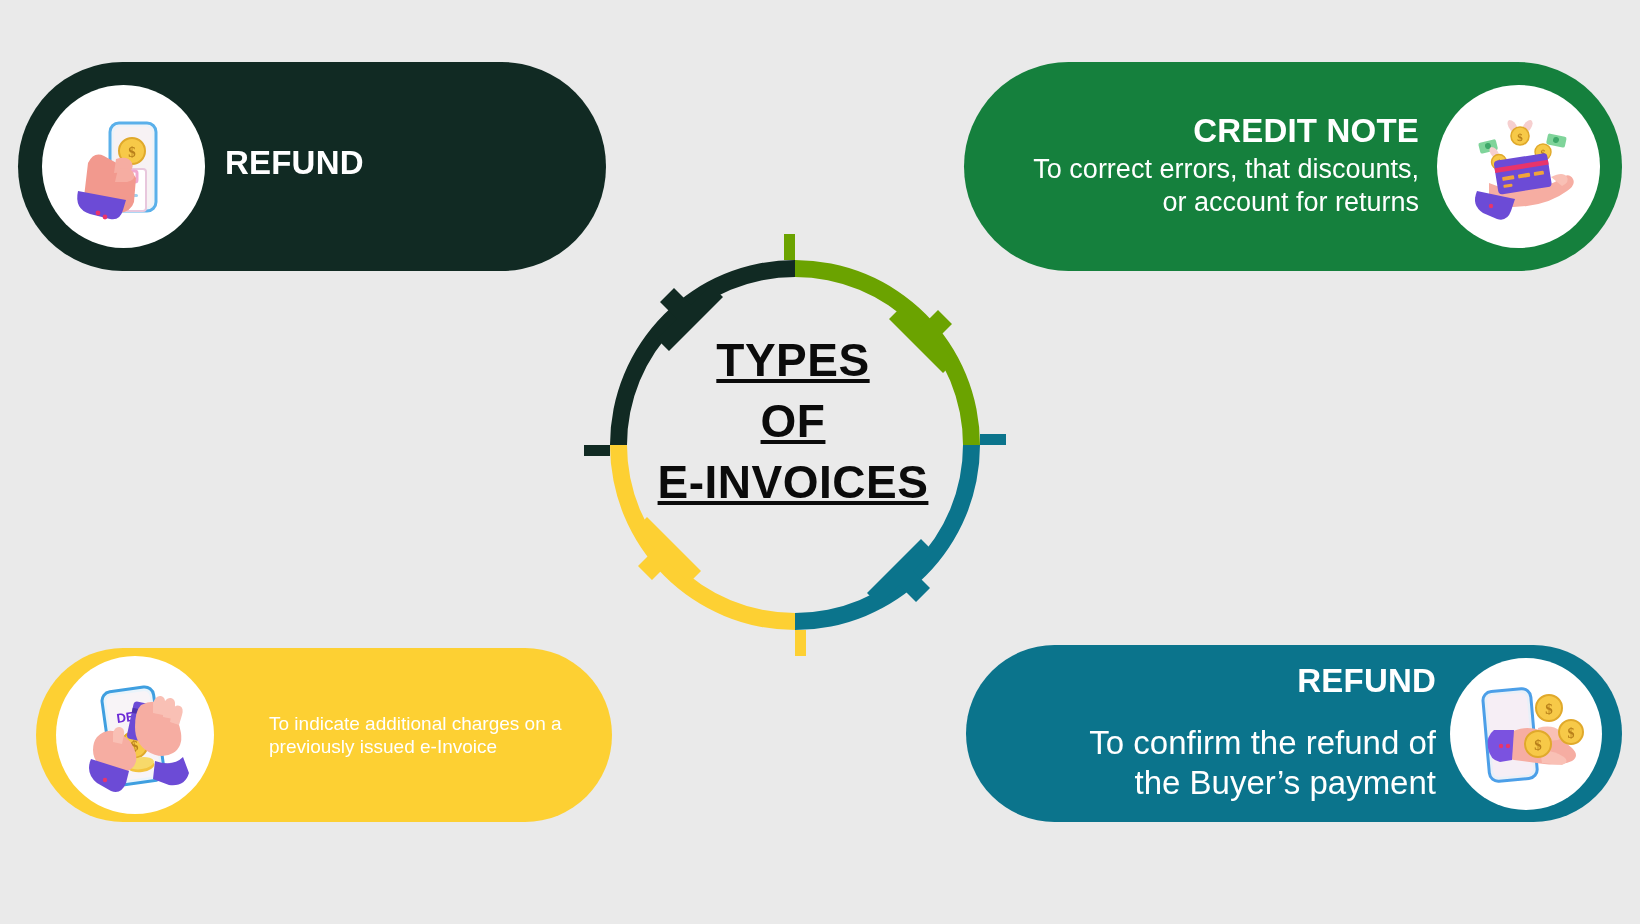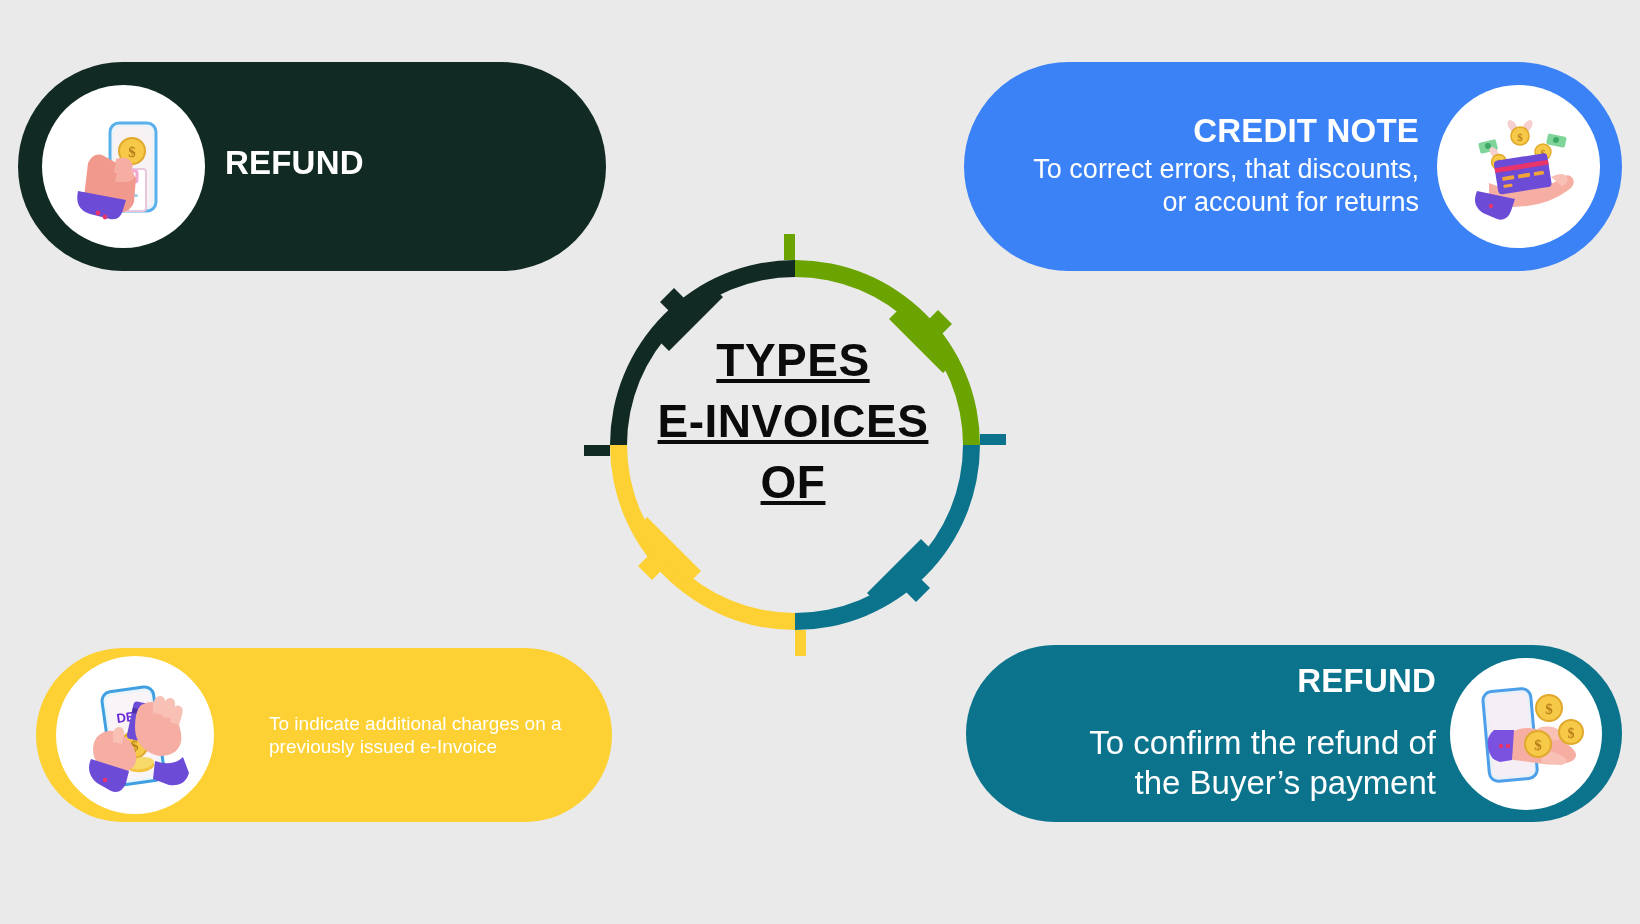--- a/index.html
+++ b/index.html
@@ -24,21 +24,21 @@
   }
 
   
   #card-invoice{left:18px;top:62px;width:588px;height:209px;background:#112a23;padding:0 0 0 24px;}
   #card-invoice .iconwrap{width:163px;height:163px;}
   #card-invoice .txt{color:#ffffff;margin-left:20px;width:355px;}
   #card-invoice .title{font-size:33px;margin-bottom:6px;}
   #card-invoice .desc{font-size:27px;}
 
   
-  #card-credit{left:964px;top:62px;width:658px;height:209px;background:#3b82f6;padding:0 22px 0 0;justify-content:flex-end;}
+  #card-credit{left:964px;top:62px;width:658px;height:209px;background:#15803d;padding:0 22px 0 0;justify-content:flex-end;}
   #card-credit .txt{color:#ffffff;width:400px;text-align:right;margin-right:18px;}
   #card-credit .title{font-size:33px;margin-bottom:4px;}
   #card-credit .desc{font-size:27px;}
   #card-credit .iconwrap{width:163px;height:163px;}
 
   
   #card-debit{left:36px;top:648px;width:576px;height:174px;background:#fdd033;padding:0 0 0 20px;}
   #card-debit .iconwrap{width:158px;height:158px;}
   #card-debit .txt{color:#ffffff;margin-left:18px;width:352px;}
   #card-debit .title{font-size:33px;margin-bottom:4px;}
@@ -106,22 +106,22 @@
       </g>
 
       <g transform="rotate(270 255 255)">
         <use href="#quad" fill="#112a23"></use>
       </g>
     </svg>
   </div>
 
   <div id="center-text">
     <div>TYPES</div>
+    <div>OF</div>
     <div>E-INVOICES</div>
-    <div>OF</div>
   </div>
 
   <div class="card" id="card-invoice">
     <div class="iconwrap">
       <svg viewBox="0 0 120 120" width="120" height="120" aria-hidden="true">
 
         <rect x="46" y="16" width="46" height="88" rx="9" fill="#eef3f8" stroke="#5ab0ea" stroke-width="3"></rect>
         <rect x="50" y="20" width="38" height="80" rx="6" fill="#f7f2f4"></rect>
 
         <circle cx="68" cy="44" r="13" fill="#f7c948" stroke="#e0a92b" stroke-width="2"></circle>

